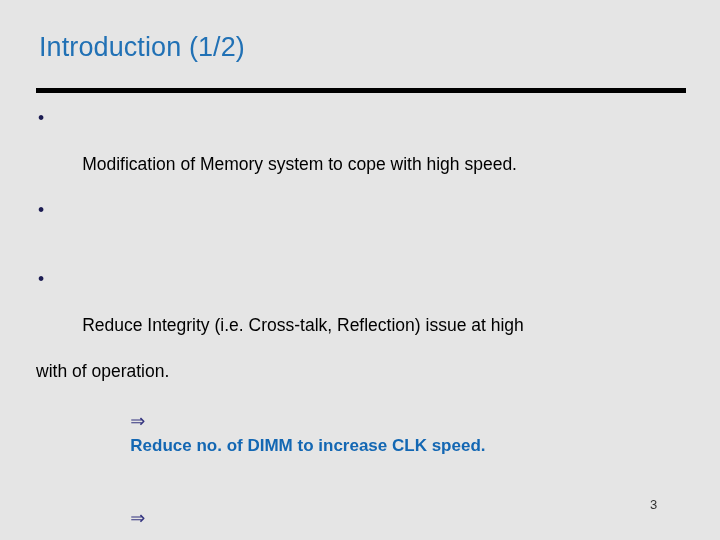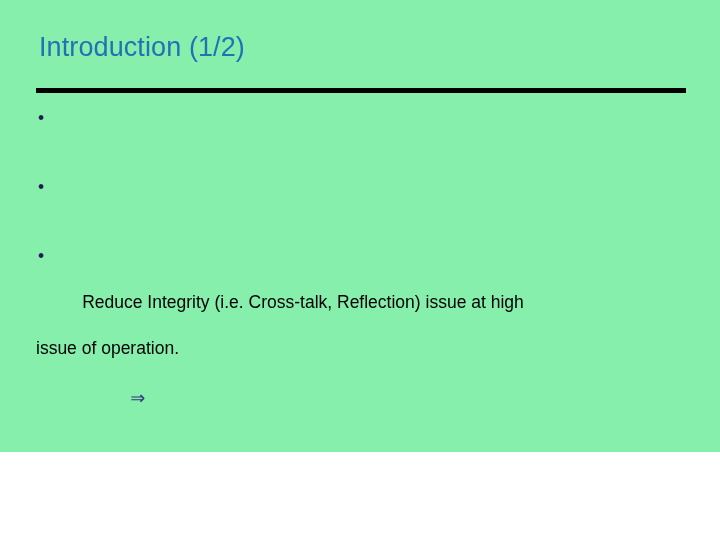--- a/index.html
+++ b/index.html
@@ -7,22 +7,22 @@
     margin: 0;
     padding: 0;
     background: #ffffff;
   }
   body {
     font-family: "Liberation Sans", sans-serif;
   }
   .slide {
     position: relative;
     width: 720px;
-    height: 452px;
-    background: #86efac;
+    height: 540px;
+    background: #e5e5e5;
     overflow: hidden;
   }
 
   
   .slide-title {
     position: absolute;
     left: 39px;
     top: 33px;
     font-size: 27px;
     line-height: 1.1;
@@ -113,34 +113,39 @@
 <div class="slide">
 
   <div class="slide-title">Introduction (1/2)</div>
 
   <div class="title-rule"></div>
 
   <div class="body-area">
 
     <div class="line lvl1">
       <span class="dot">•</span>
+      <span class="txt">Modification of Memory system to cope with high speed.</span>
     </div>
 
     <div class="line lvl1">
       <span class="dot">•</span>
     </div>
 
     <div class="line lvl1">
       <span class="dot">•</span>
       <span class="txt">Reduce Integrity (i.e. Cross-talk, Reflection) issue at high</span>
     </div>
-    <div class="line cont">issue of operation.</div>
+    <div class="line cont">with of operation.</div>
 
     <div class="gap-xs"></div>
 
+    <div class="line arrowline arrow-indent-a">
+      <span class="arw">⇒</span>
+      <span class="txt blue-bold">Reduce no. of DIMM to increase CLK speed.</span>
+    </div>
 
     <div class="line arrowline arrow-indent-b">
       <span class="arw">⇒</span>
       
     </div>
 
   </div>
 
   <div class="page-num">3</div>
 

